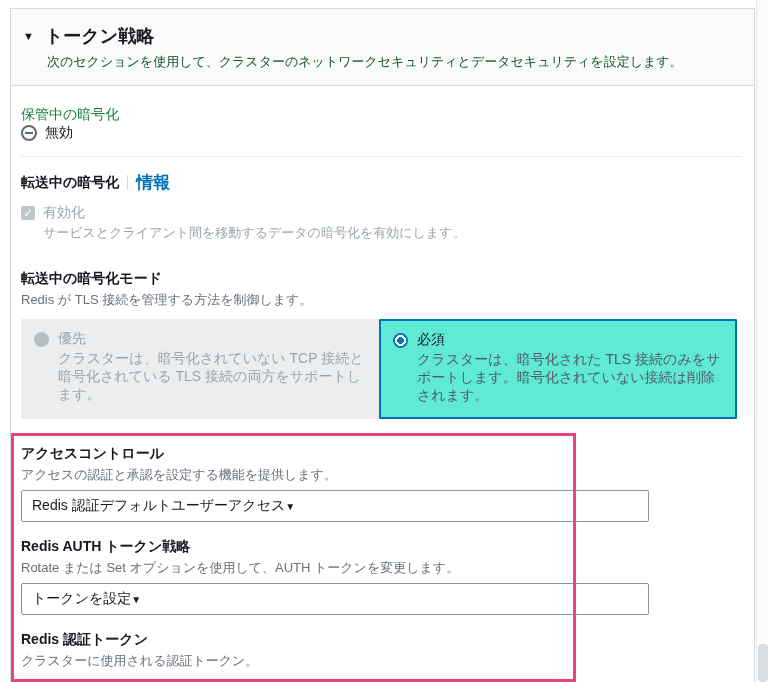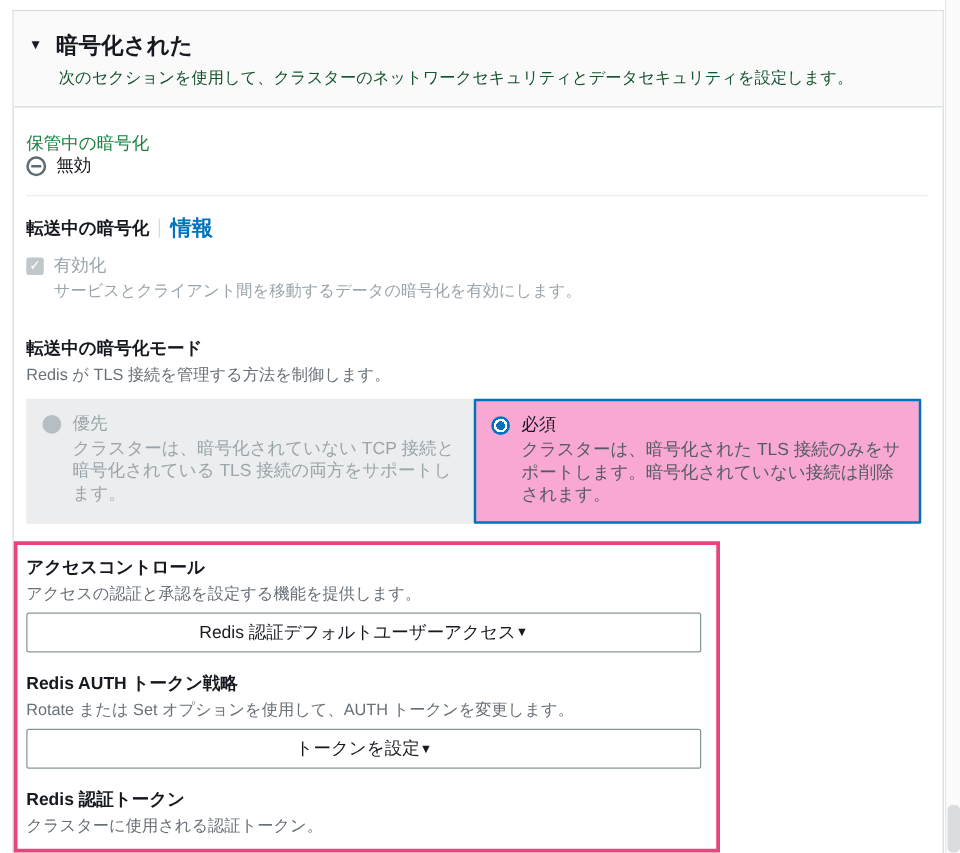--- a/index.html
+++ b/index.html
@@ -42,49 +42,49 @@
   .checkbox { width:14px; height:14px; border-radius:2px; flex:0 0 auto;
     display:inline-flex; align-items:center; justify-content:center; }
   .checkbox.checked-disabled { background:#c0c8cc; color:#fff; font-size:11px; font-weight:700; line-height:1; }
   .disabled-text { color:#9aa5ab; }
   .checkbox-desc { margin:2px 0 0 22px; font-size:13px; color:#9aa5ab; }
 
   .mode-block { margin-top:28px; }
   .tiles { display:flex; margin-top:10px; }
   .tile { width:358px; padding:10px 12px 12px 12px; display:flex; gap:9px; border-radius:1px; }
   .tile-disabled { background:#ebedee; border:1px solid #ebedee; }
-  .tile-selected { background:#f9a8d4; border:2px solid #0073bb; cursor:pointer; }
+  .tile-selected { background:#5eead4; border:2px solid #0073bb; cursor:pointer; }
   .radio { width:15px; height:15px; border-radius:50%; flex:0 0 auto; margin-top:2px; }
   .radio-disabled { background:#b4bec3; }
   .radio-selected { background:radial-gradient(circle,#0073bb 0 3.5px,#ffffff 3.5px 5.5px,#0073bb 5.5px 8px); }
   .tile-label { font-size:14px; color:#16191f; }
   .tile-label.grey { color:#9aa5ab; }
   .tile-desc { font-size:14px; margin-top:2px; color:#545b64; }
   .tile-desc.grey { color:#9aa5ab; }
 
   .access-wrap { position:relative; margin-top:26px; }
   .highlight-box { position:absolute; left:-10px; top:-12px; width:565px; bottom:-12px;
     border:3px solid #e8457e; pointer-events:none; z-index:5; }
 
   .field { margin-bottom:16px; }
-  .select { width:540px; height:32px; margin-top:6px; background:#fff;
+  .select { width:628px; height:32px; margin-top:6px; background:#fff;
     border:1px solid #879596; border-radius:2px; padding:0 10px; display:flex;
-    align-items:center; justify-content:center; cursor:pointer; }
+    align-items:center; justify-content:flex-start; cursor:pointer; }
   .select-value { font-size:14px; color:#16191f; }
   .select-arrow { font-size:10px; color:#16191f; }
 </style>
 </head>
 <body>
 
 <div class="card">
 
   <div class="card-header">
     <div class="title-row">
       <span class="caret">▼</span>
-      <span class="section-title">暗号化された</span>
+      <span class="section-title">トークン戦略</span>
     </div>
     <div class="section-desc">次のセクションを使用して、クラスターのネットワークセキュリティとデータセキュリティを設定します。</div>
   </div>
 
   <div class="card-body">
 
     <div class="plain-label">保管中の暗号化</div>
     <div class="status-row">
       <span class="minus-icon">
           <span></span>

